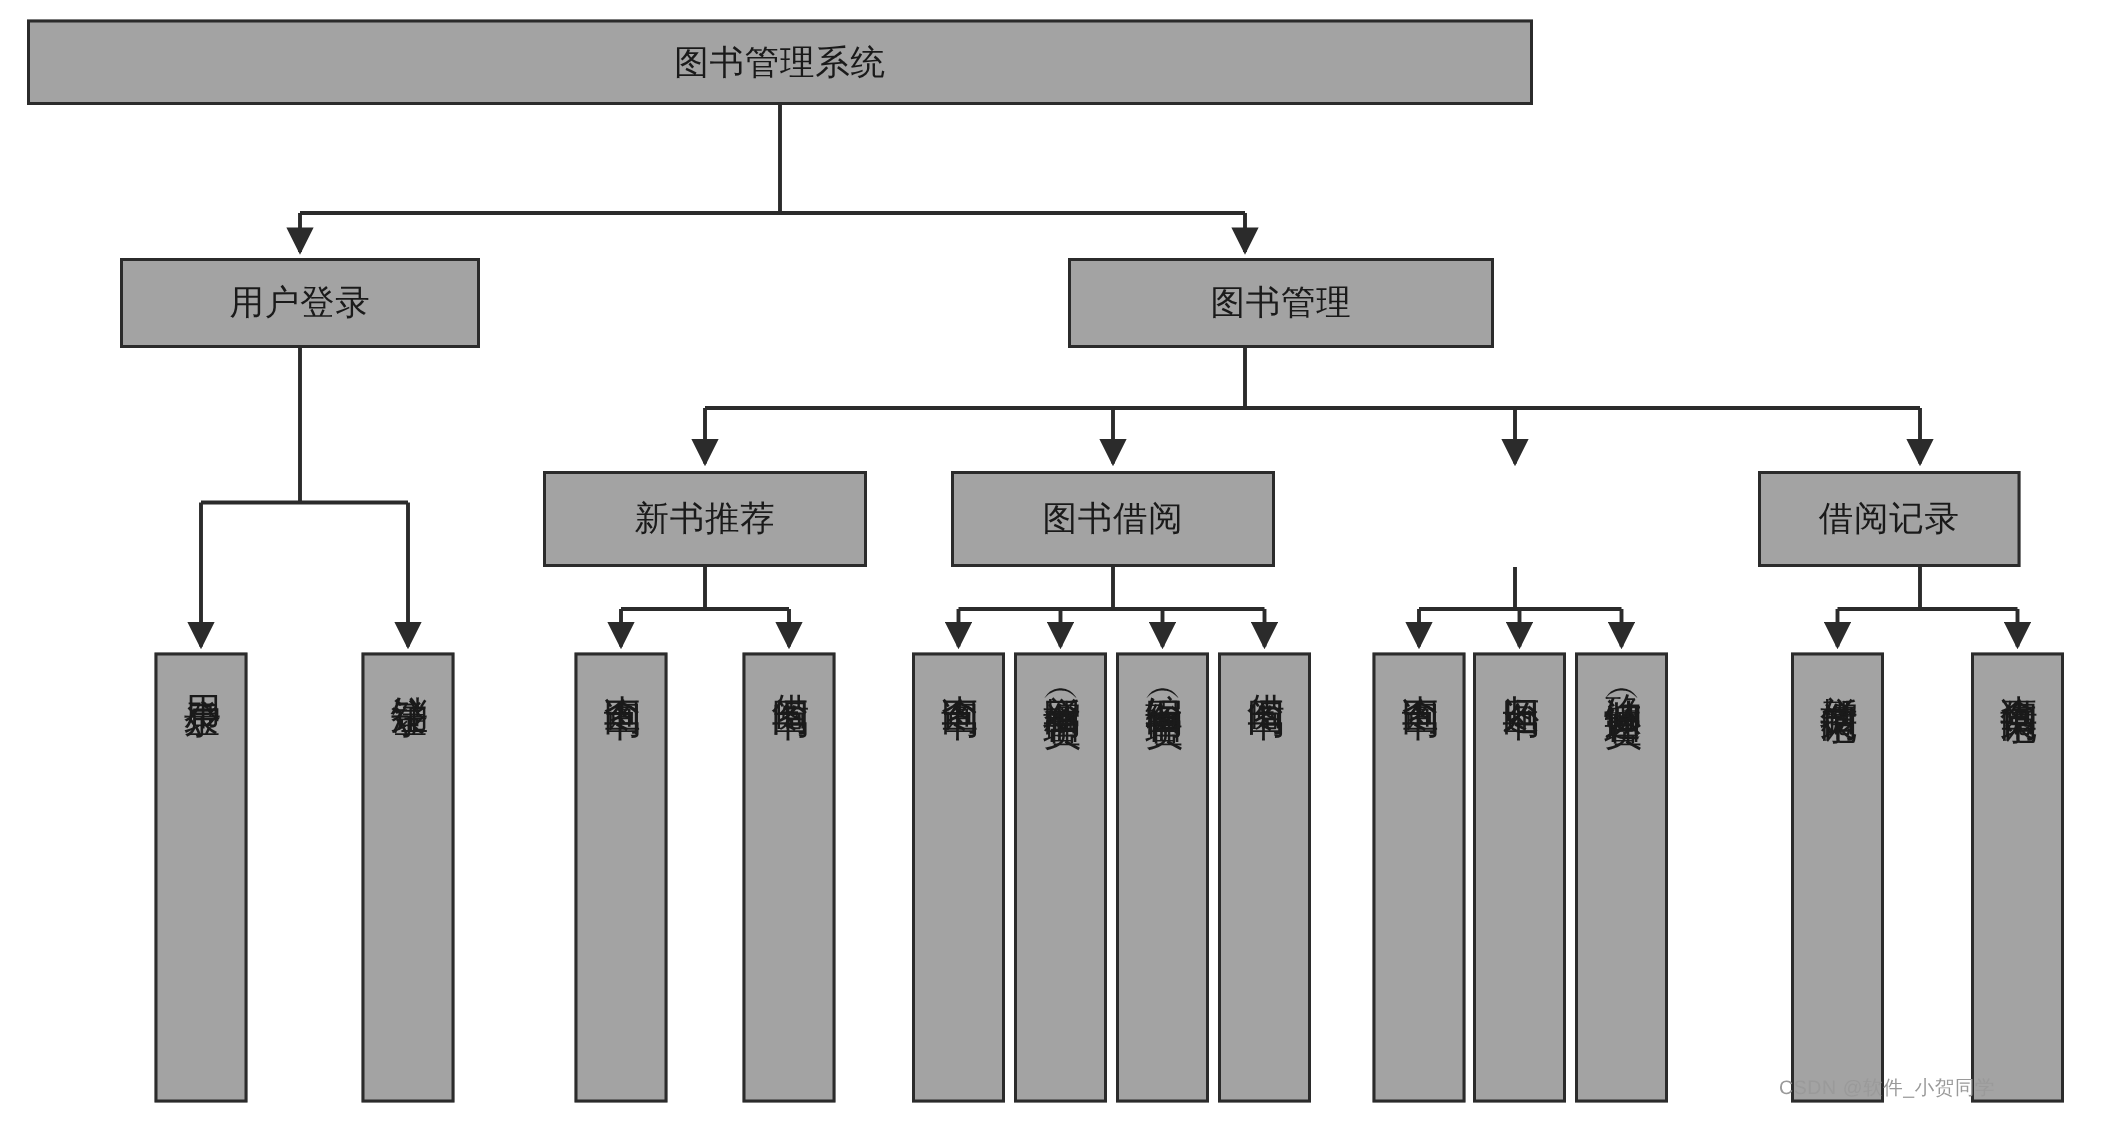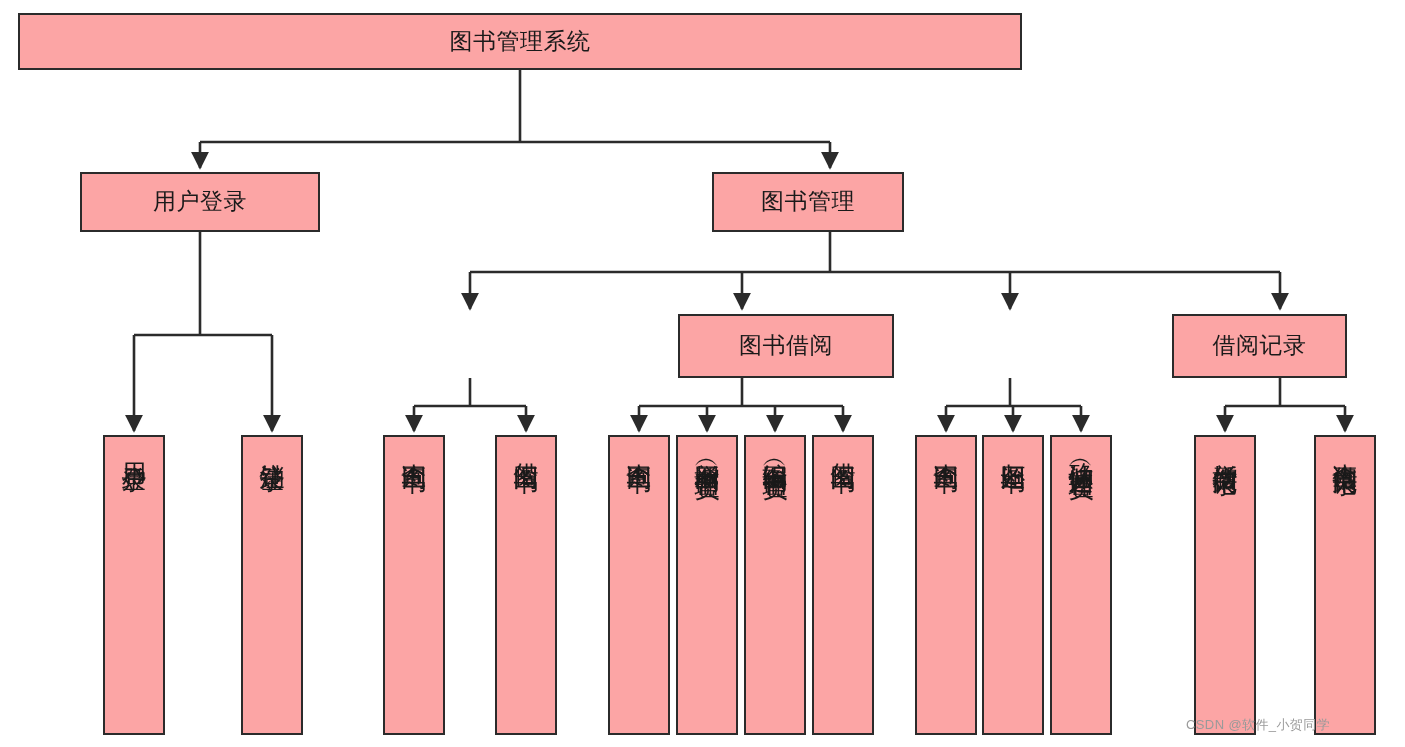--- a/index.html
+++ b/index.html
@@ -23,21 +23,21 @@
     position: absolute;
     top: 0;
     left: 0;
     width: 1405px;
     height: 747px;
   }
   .node-box {
     position: absolute;
     box-sizing: border-box;
     border: 2.5px solid #2b2b2b;
-    background: #fca5a5;
+    background: #a3a3a3;
     display: flex;
     align-items: center;
     justify-content: center;
     color: #1a1a1a;
   }
   .node-label {
     display: block;
     text-align: center;
     line-height: 1.12;
     letter-spacing: 0.5px;
@@ -129,25 +129,28 @@
     </g>
   </svg>
 
   <div class="node-box h-node root-node" style="left:18px; top:13px; width:1004px; height:57px;">
     <span class="node-label">图书管理系统</span>
   </div>
 
   <div class="node-box h-node" style="left:80px; top:172px; width:240px; height:60px;">
     <span class="node-label">用户登录</span>
   </div>
-  <div class="node-box h-node" style="left:712px; top:172px; width:192px; height:60px;">
+  <div class="node-box h-node" style="left:712px; top:172px; width:284px; height:60px;">
     <span class="node-label">图书管理</span>
   </div>
 
-  <div class="node-box h-node" style="left:634px; top:314px; width:216px; height:64px;margin-left:44px;">
+  <div class="node-box h-node" style="left:362px; top:314px; width:216px; height:64px;">
+    <span class="node-label">新书推荐</span>
+  </div>
+  <div class="node-box h-node" style="left:634px; top:314px; width:216px; height:64px;">
     <span class="node-label">图书借阅</span>
   </div>
   <div class="node-box h-node" style="left:1172px; top:314px; width:175px; height:64px;">
     <span class="node-label">借阅记录</span>
   </div>
 
   <div class="node-box v-node" style="left:103px; top:435px; width:62px; height:300px;">
     <span class="node-label">用户登录</span>
   </div>
   <div class="node-box v-node" style="left:241px; top:435px; width:62px; height:300px;">

